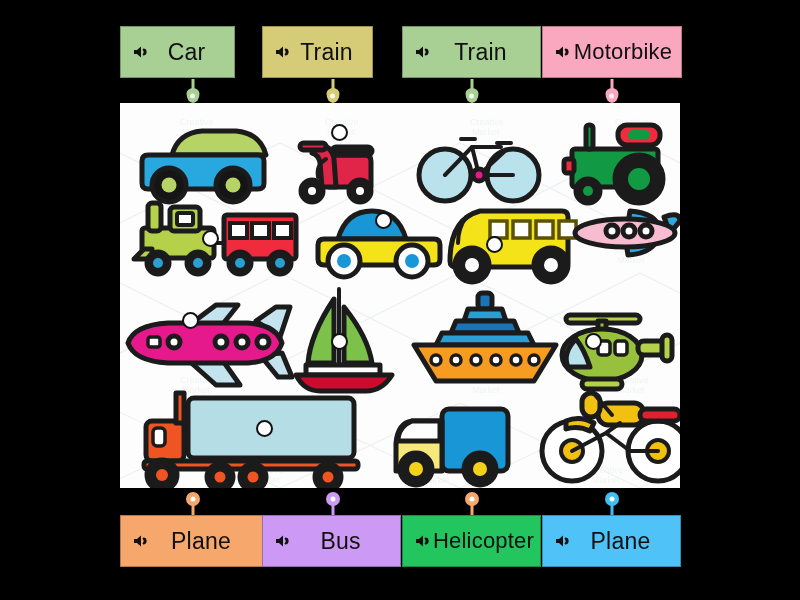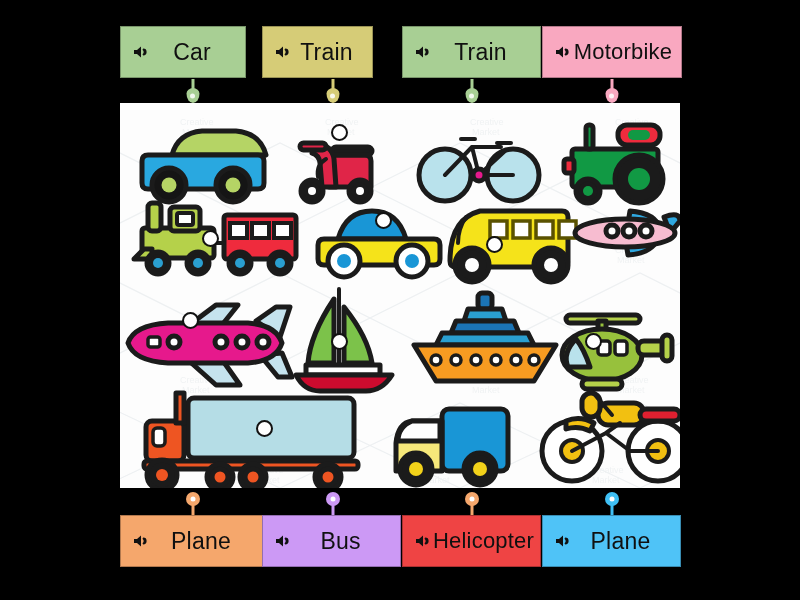--- a/index.html
+++ b/index.html
@@ -370,21 +370,21 @@
   </div>
   <div class="pin pin-bot" style="left:465px; top:492px; width:14px; height:25px;">
     <div class="stem" style="height:16px; background:#f5a76c;"></div>
     <div class="head" style="background:#f5a76c;"></div>
   </div>
   <div class="pin pin-bot" style="left:605px; top:492px; width:14px; height:25px;">
     <div class="stem" style="height:16px; background:#3fc0f5;"></div>
     <div class="head" style="background:#3fc0f5;"></div>
   </div>
 
-  <div class="label-chip" style="left:120px; top:26px; width:126px; background:#a8cf94;">
+  <div class="label-chip" style="left:120px; top:26px; width:115px; background:#a8cf94;">
     <span class="spk">
       <svg viewBox="0 0 20 20">
           <path fill="#111" d="M3 8h3l4-3.5v11L6 12H3z"></path>
           <path fill="#111" d="M12.2 6.6a1 1 0 0 1 0 6.8l-.7-1.1a3.2 3.2 0 0 0 0-4.6z"></path>
         </svg>
     </span>
     <span class="chip-text">Car</span>
   </div>
 
   <div class="label-chip" style="left:262px; top:26px; width:111px; background:#d6cc77;">
@@ -430,21 +430,21 @@
   <div class="label-chip" style="left:262px; top:515px; width:139px; background:#cc99f5;">
     <span class="spk">
       <svg viewBox="0 0 20 20">
           <path fill="#111" d="M3 8h3l4-3.5v11L6 12H3z"></path>
           <path fill="#111" d="M12.2 6.6a1 1 0 0 1 0 6.8l-.7-1.1a3.2 3.2 0 0 0 0-4.6z"></path>
         </svg>
     </span>
     <span class="chip-text">Bus</span>
   </div>
 
-  <div class="label-chip" style="left:402px; top:515px; width:139px; background:#ef4444;">
+  <div class="label-chip" style="left:402px; top:515px; width:139px; background:#22c55e;">
     <span class="spk">
       <svg viewBox="0 0 20 20">
           <path fill="#111" d="M3 8h3l4-3.5v11L6 12H3z"></path>
           <path fill="#111" d="M12.2 6.6a1 1 0 0 1 0 6.8l-.7-1.1a3.2 3.2 0 0 0 0-4.6z"></path>
         </svg>
     </span>
     <span class="chip-text tight">Helicopter</span>
   </div>
 
   <div class="label-chip" style="left:542px; top:515px; width:139px; background:#4fc3f7;">

